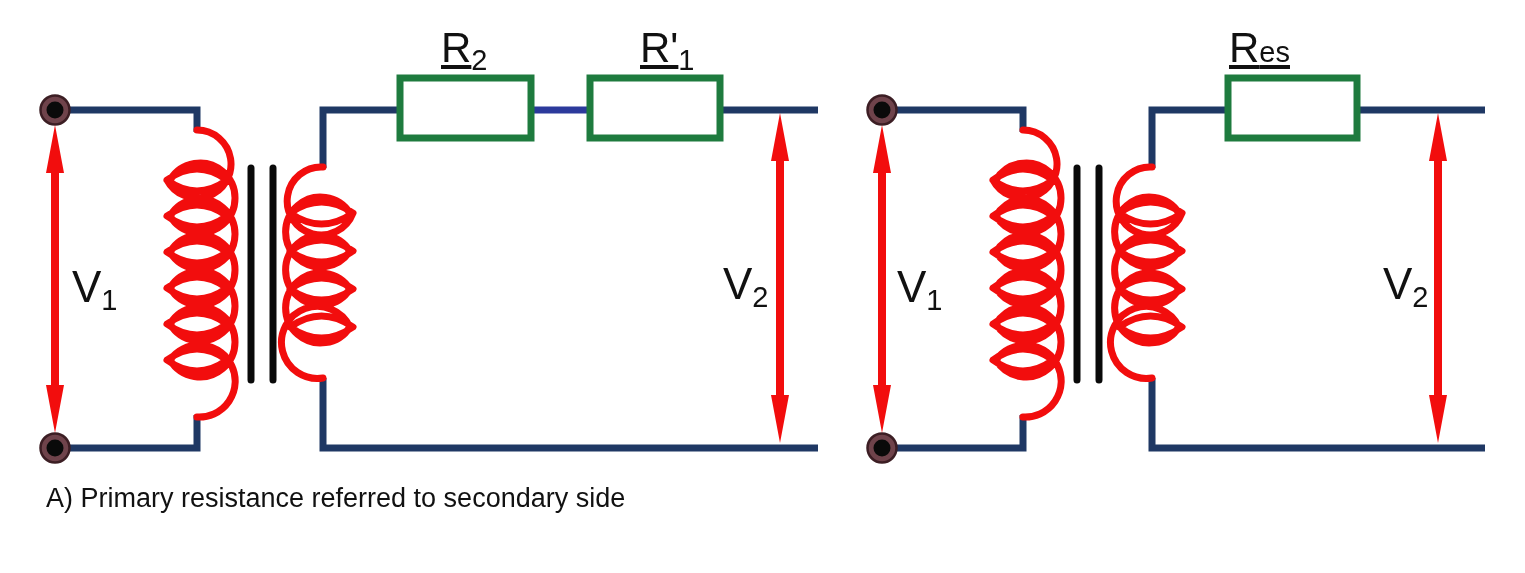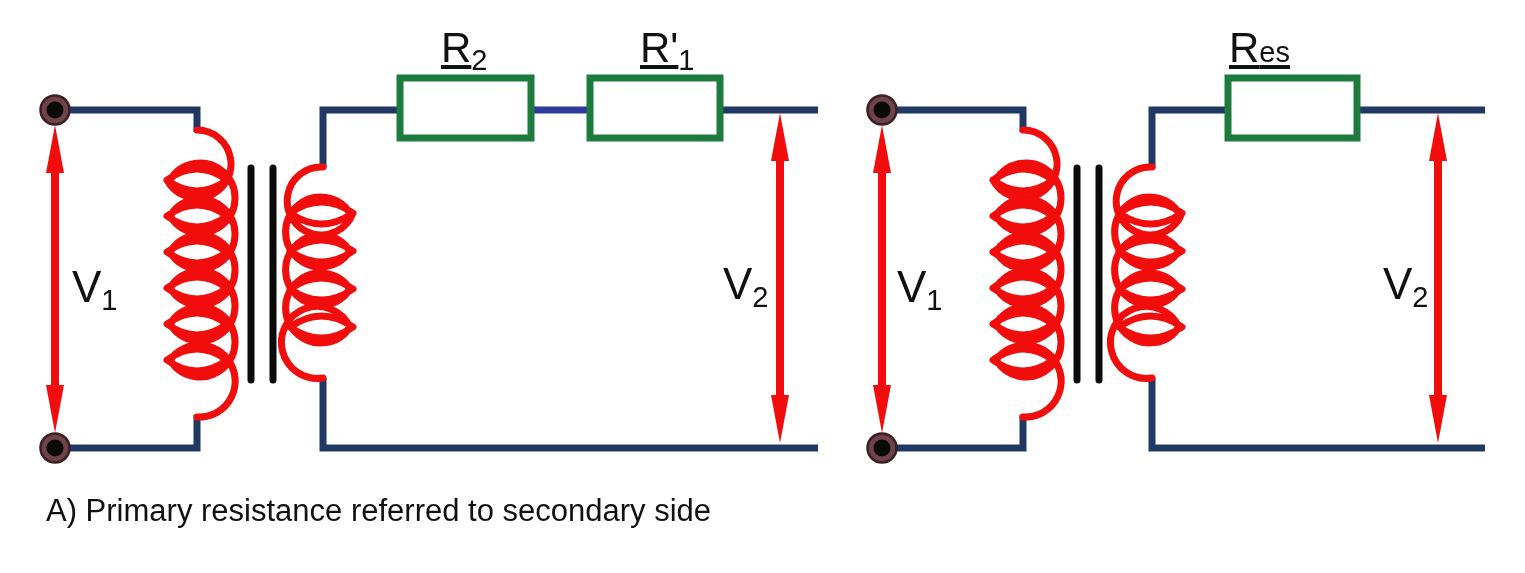--- a/index.html
+++ b/index.html
@@ -25,23 +25,22 @@
   .term-ring{fill:var(--terminal-ring);stroke:#3c1e24;stroke-width:2.5;}
   .term-core{fill:var(--terminal-core);}
   .lbl{
     position:absolute; color:var(--text); font-size:44px; line-height:1;
     white-space:nowrap; letter-spacing:0;
   }
   .lbl.r{font-size:42px;text-decoration:underline;}
   .lbl .sub{font-size:29px;}
   .lbl .sub.low{position:relative;top:8px;}
   .cap{
-    position:absolute; color:var(--text); font-size:31px; line-height:43px;
+    position:absolute; color:var(--text); font-size:27px; line-height:43px;
     white-space:pre-wrap;
-    margin-top:12px;
   }
   .cap.center{text-align:center;}
 </style>
 </head>
 <body>
 
 <div class="stage">
 
   <svg width="1525" height="573" viewBox="0 0 1525 573">
 

